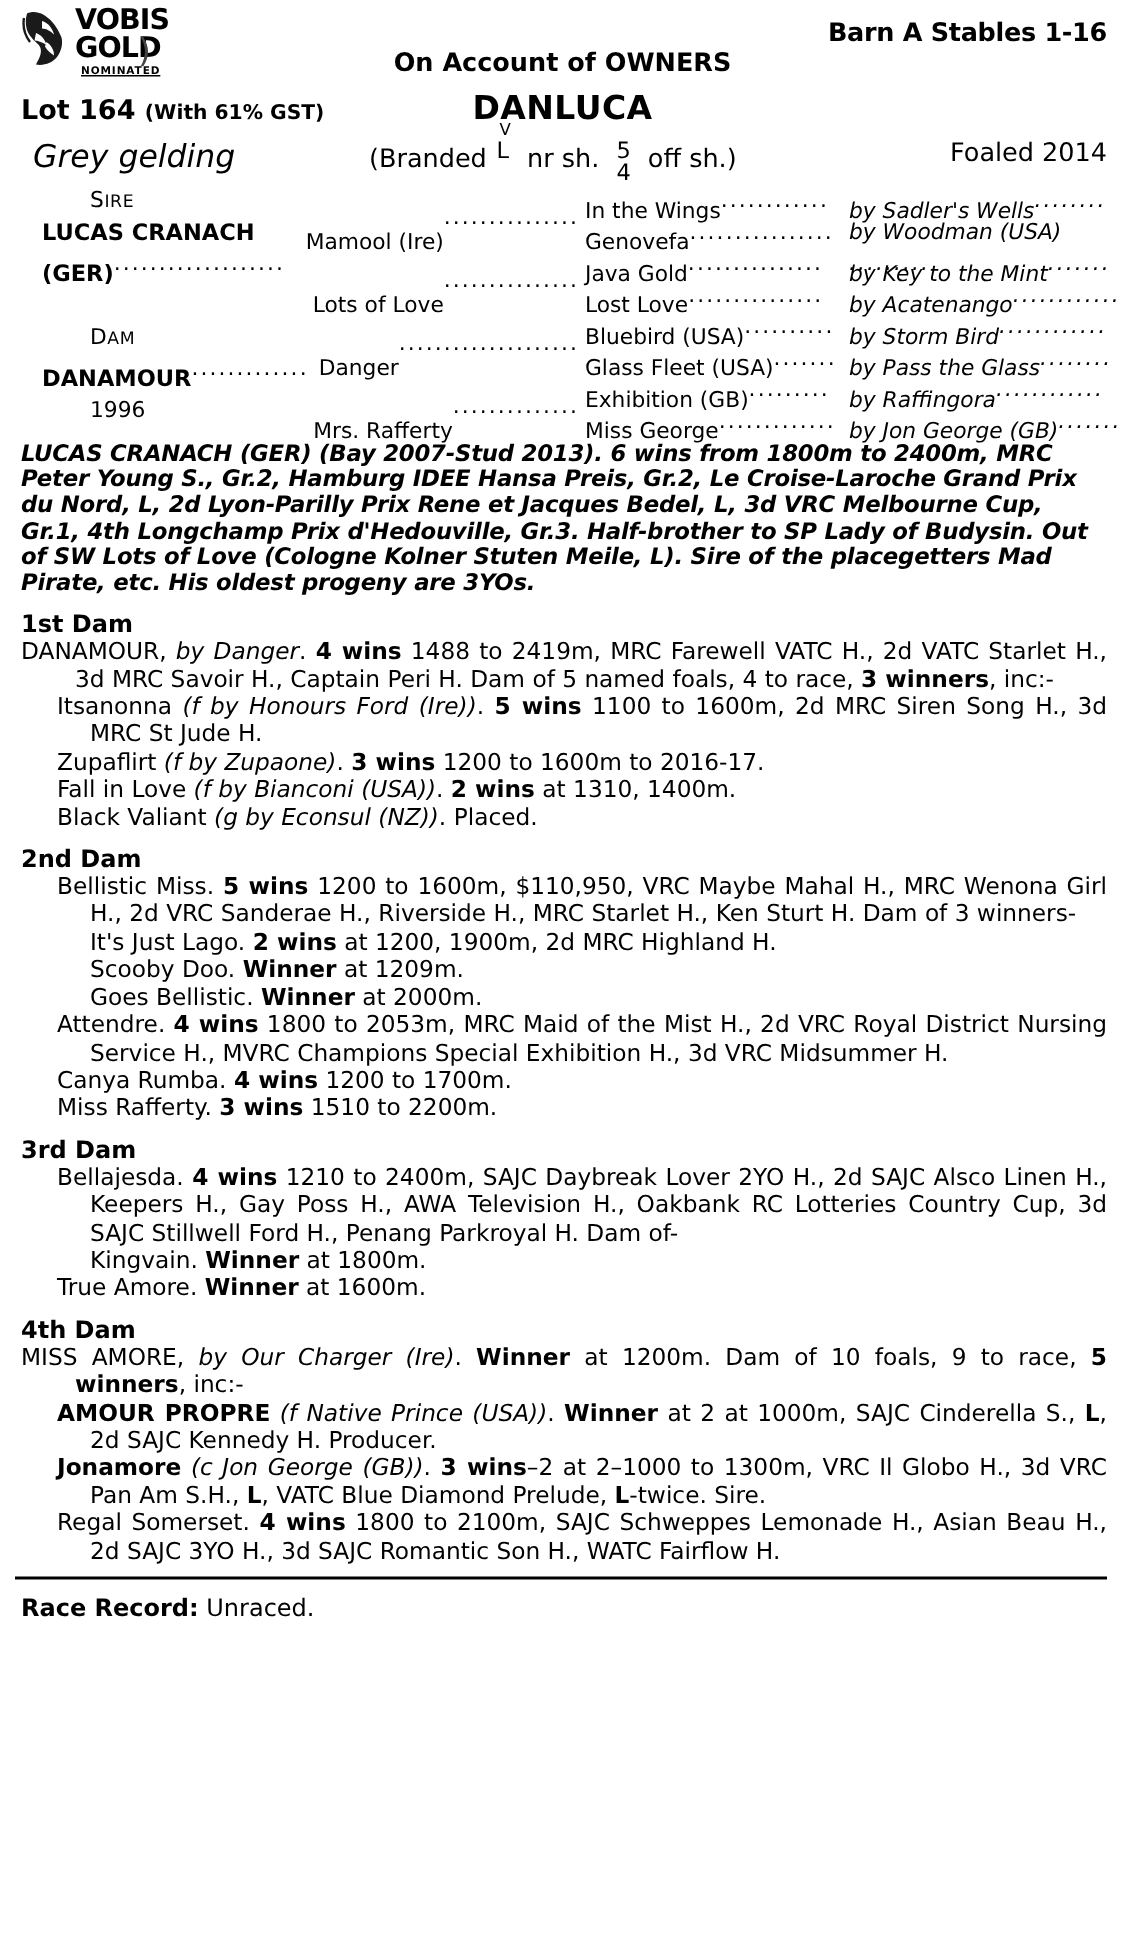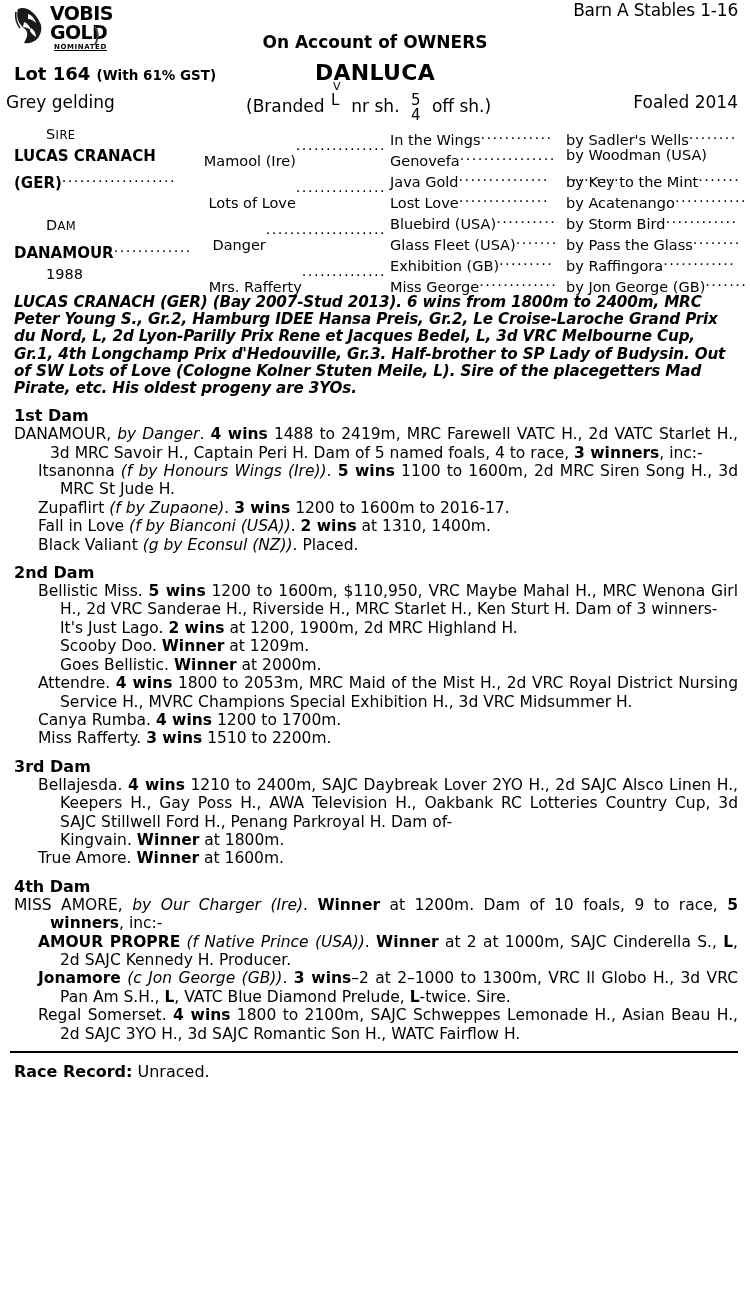--- a/index.html
+++ b/index.html
@@ -70,23 +70,23 @@
     position: absolute;
     left: 78px;
     top: 18px;
     font-size: 22px;
     color: #444;
   }
 
   .barn {
     position: absolute;
     right: 6px;
-    top: 0;
+    top: 12px;
     font-size: 17px;
-    font-weight: normal;
+    font-weight: bold;
     letter-spacing: -0.2px;
   }
   .on-account {
     position: absolute;
     left: 0;
     right: 0;
     top: 32px;
     text-align: center;
     font-size: 17px;
     font-weight: bold;
@@ -115,23 +115,24 @@
   }
   .desc-row {
     position: absolute;
     left: 0;
     right: 0;
     top: 92px;
     height: 26px;
   }
   .sex {
     position: absolute;
-    left: 0;
+    left: 16px;
     top: 0;
-    font-size: 17px;
+    font-size: 21px;
+    font-style: italic;
   }
   .branded {
     position: absolute;
     left: 240px;
     top: 0;
     font-size: 17px;
     white-space: nowrap;
   }
   .brandmark {
     display: inline-block;
@@ -176,24 +177,24 @@
   .ped {
     position: relative;
     height: 168px;
     font-size: 14.5px;
     margin-top: 2px;
   }
   .ped-col {
     position: absolute;
     top: 0;
   }
-  .ped-c1 { left: 8px;   width: 180px; }
+  .ped-c1 { left: 22px;   width: 180px; }
   .ped-c2 { left: 190px; width: 190px; }
   .ped-c3 { left: 384px; width: 175px; }
-  .ped-c4 { left: 560px; width: 184px; }
+  .ped-c4 { left: 560px; width: 184px; font-style: italic; }
 
   .ped-c3 .cell, .ped-c4 .cell { height: 21px; line-height: 21px; }
   .ped-c2 .cell { height: 42px; line-height: 42px; text-align: right; }
   .ped-c1 .block { position: relative; }
 
   .dots-fill {
     display: inline-block;
     overflow: hidden;
     white-space: nowrap;
     letter-spacing: 1.4px;
@@ -319,21 +320,21 @@
         <div class="row-pad">
           <span class="sire-name">(GER)</span><span class="dots-fill" id="d-sire">...................</span>
         </div>
         <div style="height:21px"></div>
       </div>
       <div class="block">
         <div class="row-pad dam-label"><span id="damLab"><span style="font-size:14.5px">D</span><span style="font-size:11.5px">AM</span></span></div>
         <div class="row-pad">
           <span class="dam-name">DANAMOUR</span><span class="dots-fill" id="d-dam">.............</span>
         </div>
-        <div class="row-pad ped-year">1988</div>
+        <div class="row-pad ped-year">1996</div>
       </div>
     </div>
 
     <div class="ped-col ped-c2">
         <div class="cell"><span class="nm">Mamool (Ire)</span><span class="dots-fill">...............</span></div>
         <div class="cell"><span class="nm">Lots of Love</span><span class="dots-fill">...............</span></div>
         <div class="cell"><span class="nm">Danger</span><span class="dots-fill">....................</span></div>
         <div class="cell"><span class="nm">Mrs. Rafferty</span><span class="dots-fill">..............</span></div>
       </div>
     <div class="ped-col ped-c3">
@@ -356,21 +357,21 @@
         <div class="cell"><span class="nm">by Raffingora</span><span class="dots-fill">............</span></div>
         <div class="cell"><span class="nm">by Jon George (GB)</span><span class="dots-fill">.......</span></div>
       </div>
   </div>
 
   <div class="sire-para">LUCAS CRANACH (GER) (Bay 2007-Stud 2013). 6 wins from 1800m to 2400m, MRC Peter Young S., Gr.2, Hamburg IDEE Hansa Preis, Gr.2, Le Croise-Laroche Grand Prix du Nord, L, 2d Lyon-Parilly Prix Rene et Jacques Bedel, L, 3d VRC Melbourne Cup, Gr.1, 4th Longchamp Prix d'Hedouville, Gr.3. Half-brother to SP Lady of Budysin. Out of SW Lots of Love (Cologne Kolner Stuten Meile, L). Sire of the placegetters Mad Pirate, etc. His oldest progeny are 3YOs.</div>
 
   <div id="dam-sections">
       <div class="dam-head">1st Dam</div>
       <div class="p hang0 " style="margin-left: 8px;">DANAMOUR, <i>by Danger</i>. <b>4 wins</b> 1488 to 2419m, MRC Farewell VATC H., 2d VATC Starlet H., 3d MRC Savoir H., Captain Peri H. Dam of 5 named foals, 4 to race, <b>3 winners</b>, inc:-</div>
-      <div class="p hang2 lvl2" style="margin-left: 18px;">Itsanonna <i>(f by Honours Wings (Ire))</i>. <b>5 wins</b> 1100 to 1600m, 2d MRC Siren Song H., 3d MRC St Jude H.</div>
+      <div class="p hang2 lvl2" style="margin-left: 18px;">Itsanonna <i>(f by Honours Ford (Ire))</i>. <b>5 wins</b> 1100 to 1600m, 2d MRC Siren Song H., 3d MRC St Jude H.</div>
       <div class="p hang2 lvl2" style="margin-left: 18px;">Zupaflirt <i>(f by Zupaone)</i>. <b>3 wins</b> 1200 to 1600m to 2016-17.</div>
       <div class="p hang2 lvl2" style="margin-left: 18px;">Fall in Love <i>(f by Bianconi (USA))</i>. <b>2 wins</b> at 1310, 1400m.</div>
       <div class="p hang2 lvl2" style="margin-left: 18px;">Black Valiant <i>(g by Econsul (NZ))</i>. Placed.</div>
       <div class="dam-head">2nd Dam</div>
       <div class="p hang2 lvl2" style="margin-left: 18px;">Bellistic Miss. <b>5 wins</b> 1200 to 1600m, $110,950, VRC Maybe Mahal H., MRC Wenona Girl H., 2d VRC Sanderae H., Riverside H., MRC Starlet H., Ken Sturt H. Dam of 3 winners-</div>
       <div class="p hang3 lvl3" style="margin-left: 32px;">It's Just Lago. <b>2 wins</b> at 1200, 1900m, 2d MRC Highland H.</div>
       <div class="p hang3 lvl3" style="margin-left: 32px;">Scooby Doo. <b>Winner</b> at 1209m.</div>
       <div class="p hang3 lvl3" style="margin-left: 32px;">Goes Bellistic. <b>Winner</b> at 2000m.</div>
       <div class="p hang2 lvl2" style="margin-left: 18px;">Attendre. <b>4 wins</b> 1800 to 2053m, MRC Maid of the Mist H., 2d VRC Royal District Nursing Service H., MVRC Champions Special Exhibition H., 3d VRC Midsummer H.</div>
       <div class="p hang2 lvl2" style="margin-left: 18px;">Canya Rumba. <b>4 wins</b> 1200 to 1700m.</div>

